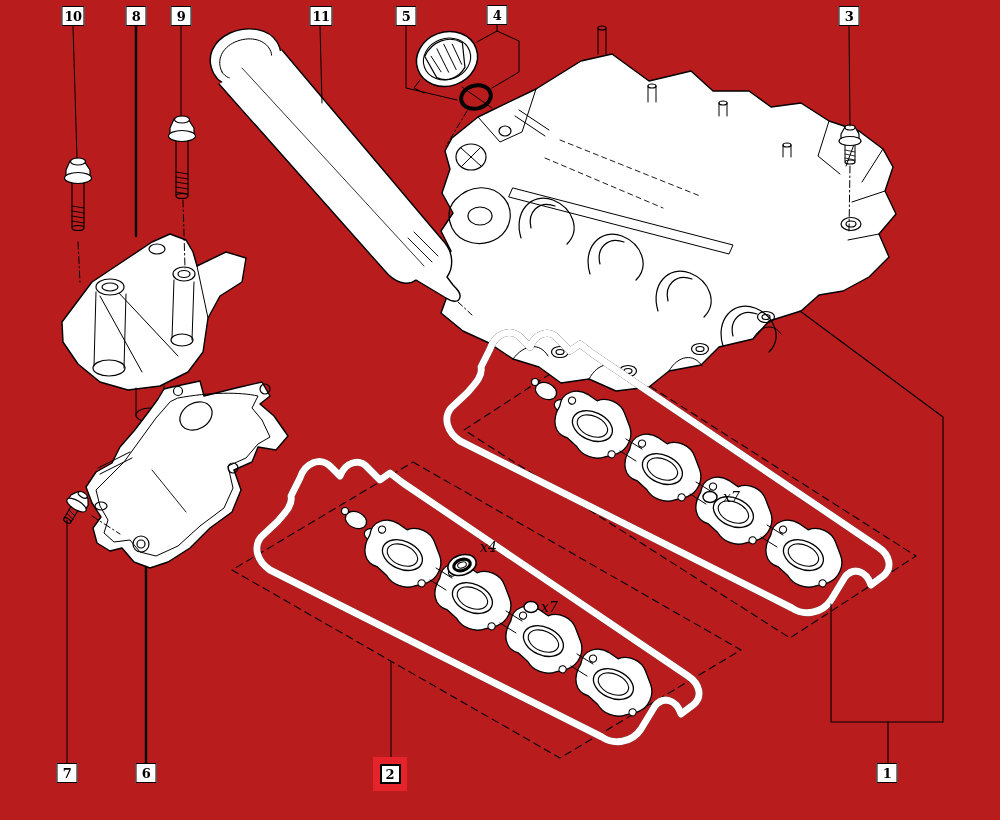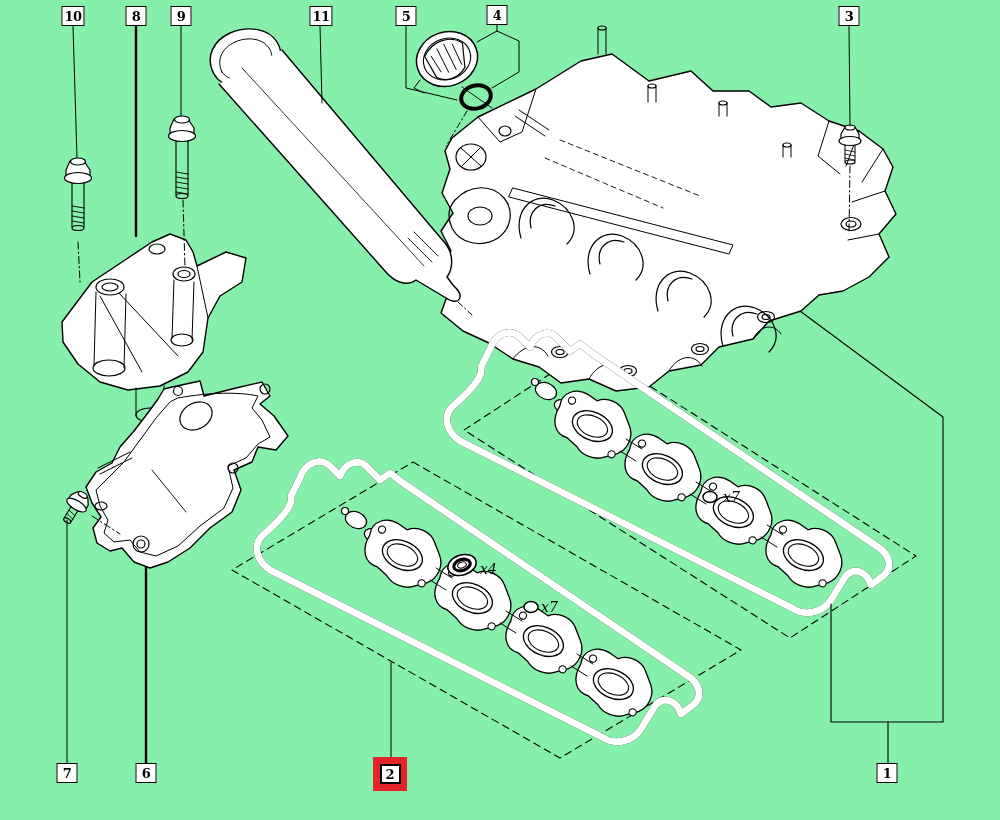--- a/index.html
+++ b/index.html
@@ -1,16 +1,16 @@
 <!DOCTYPE html>
 <html><head>
 <meta charset="utf-8">
 <style>
   html,body{margin:0;padding:0;background:#fff;}
-  .stage{position:relative;width:1000px;height:820px;background:#86efac;overflow:hidden;
+  .stage{position:relative;width:1000px;height:820px;background:#b91c1c;overflow:hidden;
          font-family:"DejaVu Serif", serif;text-decoration:underline;}
   .stage svg{position:absolute;left:0;top:0;z-index:1;}
   .callout{position:absolute;transform:translate(-50%,-50%);min-width:21px;height:20px;
            box-sizing:border-box;background:#fff;border:1.6px solid #000;z-index:3;
            display:flex;align-items:center;justify-content:center;
            font-weight:bold;font-size:13px;line-height:1;color:#000;cursor:pointer;
            padding:0 2px;letter-spacing:-0.5px;}
   .callout-red{position:absolute;transform:translate(-50%,-50%);width:34px;height:34px;z-index:3;
            display:flex;align-items:center;justify-content:center;cursor:pointer;}
   .callout-red .inner{width:21px;height:20px;background:#fff;border:2px solid #000;
@@ -260,17 +260,17 @@
     </div>
 <div class="callout-red" style="left: 390px; top: 774px; background: rgb(229, 35, 43);">
   <div class="inner">
         <span>2</span>
       </div>
 </div>
 <div class="callout" style="left: 887px; top: 773px;">
       <span>1</span>
     </div>
 
-<span class="anno" style="left: 480px; top: 569px;">x4</span>
+<span class="anno" style="left: 480px; top: 547px;">x4</span>
 <span class="anno" style="left: 541px; top: 607px;">x7</span>
 <span class="anno" style="left: 723px; top: 497px;">x7</span>
 
 </div>
 
 </body></html>

